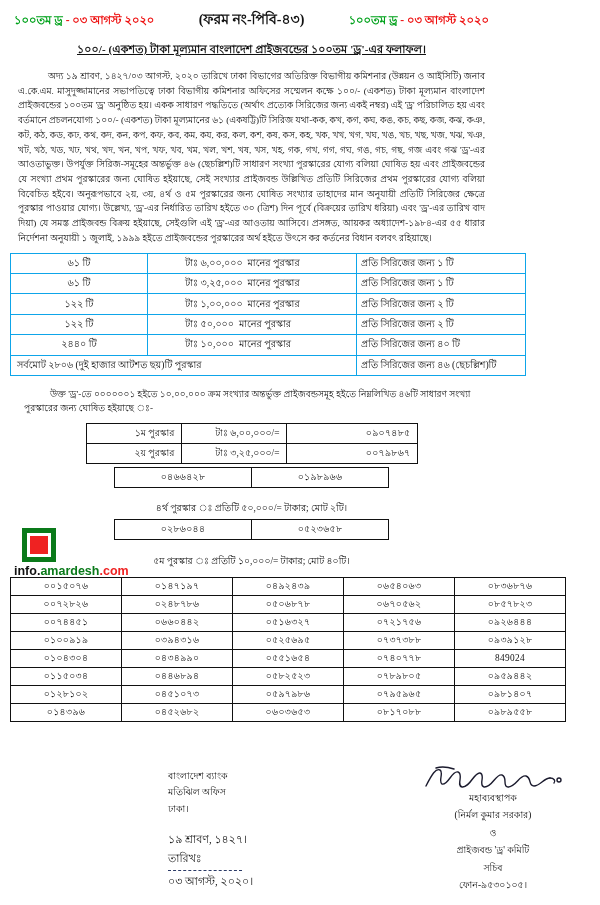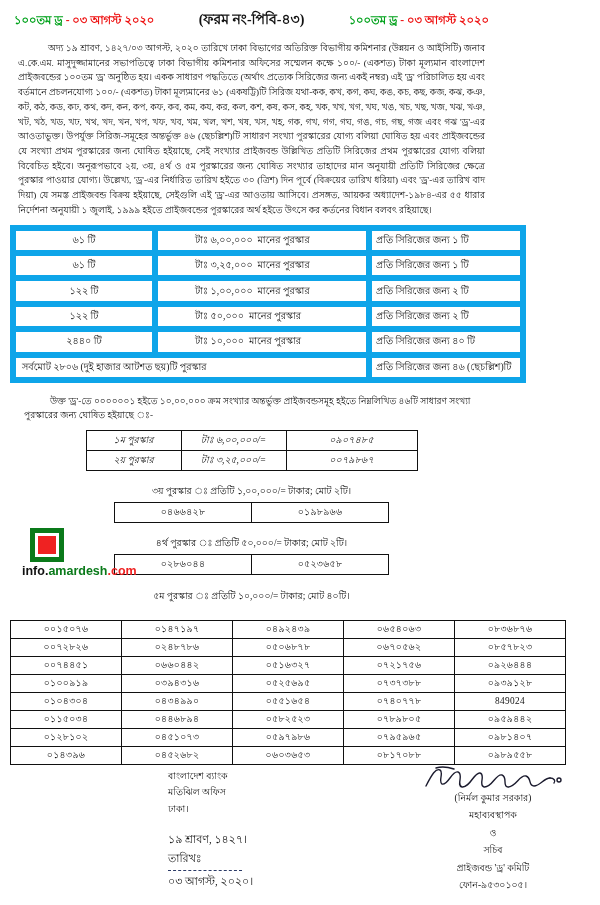--- a/index.html
+++ b/index.html
@@ -67,21 +67,21 @@
   }
 
   
   table.prize {
     margin: 7px auto 0 auto;
     border-collapse: collapse;
     width: 516px;
     font-size: 9.6px;
   }
   table.prize td {
-    border: 6px solid #0ea5e9;
+    border: 1px solid #0ea5e9;
     padding: 2.2px 4px;
     height: 15px;
   }
   .c-qty   { width: 128px; text-align: center; }
   .c-amt   { width: 200px; text-align: center; }
   .c-per   { text-align: left; }
   .amt-inner {
     display: inline-block;
     text-align: left;
     min-width: 134px;
@@ -100,22 +100,21 @@
   
   table.small12 {
     margin: 7px auto 0 auto;
     border-collapse: collapse;
     font-size: 9.4px;
   }
   table.small12 td {
     border: 1px solid #111;
     padding: 2px 6px;
     height: 14px;
-    text-align: center;
-    font-style: italic;
+    text-align: right;
   }
   .s-label { width: 82px; }
   .s-amt   { width: 92px; }
   .s-num   { width: 118px; letter-spacing: .3px; }
 
   .pz-head {
     text-align: center;
     font-size: 9.3px;
     margin-top: 13px;
   }
@@ -133,38 +132,38 @@
     letter-spacing: .3px;
   }
 
   
   .pz5-head {
     text-align: center;
     font-size: 9.3px;
     margin-top: 14px;
   }
   table.grid5 {
-    margin: 16px auto 0 auto;
+    margin: 8px auto 0 auto;
     border-collapse: collapse;
     width: 556px;
     font-size: 9.3px;
   }
   table.grid5 td {
     border: 1px solid #111;
     width: 20%;
     height: 14.2px;
     text-align: center;
     padding: 1px 2px;
     letter-spacing: .35px;
   }
 
   
   .wm {
     position: absolute;
-    left: 22px;
+    left: 14px;
     top: 528px;
     width: 160px;
   }
   .wm-flag {
     width: 34px;
     height: 34px;
     background: #0a7a1a;
     display: flex;
     align-items: center;
     justify-content: center;
@@ -239,20 +238,21 @@
       <span class="grn">১০০তম ড্র</span>
       <span class="red">- ০৩ আগস্ট ২০২০</span>
     </div>
     <div class="form-no">(ফরম নং-পিবি-৪৩)</div>
     <div class="hdr-draw">
       <span class="grn">১০০তম ড্র</span>
       <span class="red">- ০৩ আগস্ট ২০২০</span>
     </div>
   </div>
 
+  <div class="doc-title">১০০/- (একশত) টাকা মূল্যমান বাংলাদেশ প্রাইজবন্ডের ১০০তম 'ড্র'-এর ফলাফল।</div>
 
   <div class="para">অদ্য ১৯ শ্রাবণ, ১৪২৭/০৩ আগস্ট, ২০২০ তারিখে ঢাকা বিভাগের অতিরিক্ত বিভাগীয় কমিশনার (উন্নয়ন ও আইসিটি) জনাব এ.কে.এম. মাসুদুজ্জামানের সভাপতিত্বে ঢাকা বিভাগীয় কমিশনার অফিসের সম্মেলন কক্ষে ১০০/- (একশত) টাকা মূল্যমান বাংলাদেশ প্রাইজবন্ডের ১০০তম 'ড্র' অনুষ্ঠিত হয়। একক সাধারণ পদ্ধতিতে (অর্থাৎ প্রত্যেক সিরিজের জন্য একই নম্বর) এই 'ড্র' পরিচালিত হয় এবং বর্তমানে প্রচলনযোগ্য ১০০/- (একশত) টাকা মূল্যমানের ৬১ (একষট্টি)টি সিরিজ যথা-কক, কখ, কগ, কঘ, কঙ, কচ, কছ, কজ, কঝ, কঞ, কট, কঠ, কড, কঢ, কথ, কদ, কন, কপ, কফ, কব, কম, কয, কর, কল, কশ, কষ, কস, কহ, খক, খখ, খগ, খঘ, খঙ, খচ, খছ, খজ, খঝ, খঞ, খট, খঠ, খড, খঢ, খথ, খদ, খন, খপ, খফ, খব, খম, খল, খশ, খষ, খস, খহ, গক, গখ, গগ, গঘ, গঙ, গচ, গছ, গজ এবং গঝ 'ড্র'-এর আওতাভুক্ত। উপর্যুক্ত সিরিজ-সমূহের অন্তর্ভুক্ত ৪৬ (ছেচল্লিশ)টি সাধারণ সংখ্যা পুরস্কারের যোগ্য বলিয়া ঘোষিত হয় এবং প্রাইজবন্ডের যে সংখ্যা প্রথম পুরস্কারের জন্য ঘোষিত হইয়াছে, সেই সংখ্যার প্রাইজবন্ড উল্লিখিত প্রতিটি সিরিজের প্রথম পুরস্কারের যোগ্য বলিয়া বিবেচিত হইবে। অনুরূপভাবে ২য়, ৩য়, ৪র্থ ও ৫ম পুরস্কারের জন্য ঘোষিত সংখ্যার তাহাদের মান অনুযায়ী প্রতিটি সিরিজের ক্ষেত্রে পুরস্কার পাওয়ার যোগ্য। উল্লেখ্য, 'ড্র'-এর নির্ধারিত তারিখ হইতে ৩০ (ত্রিশ) দিন পূর্বে (বিক্রয়ের তারিখ ধরিয়া) এবং 'ড্র'-এর তারিখ বাদ দিয়া) যে সমস্ত প্রাইজবন্ড বিক্রয় হইয়াছে, সেইগুলি এই 'ড্র'-এর আওতায় আসিবে। প্রসঙ্গত, আয়কর অধ্যাদেশ-১৯৮৪-এর ৫৫ ধারার নির্দেশনা অনুযায়ী ১ জুলাই, ১৯৯৯ হইতে প্রাইজবন্ডের পুরস্কারের অর্থ হইতে উৎসে কর কর্তনের বিধান বলবৎ রহিয়াছে।</div>
 
 
   <table class="prize">
     <tbody>
       <tr>
         <td class="c-qty">৬১ টি</td>
         <td class="c-amt">
           <span class="amt-inner"><span>টাঃ ৬,০০,০০০</span>&nbsp; <span>মানের পুরস্কার</span></span>
@@ -304,21 +304,20 @@
         <td class="s-num">০৯০৭৪৮৫</td>
       </tr>
       <tr>
         <td class="s-label">২য় পুরস্কার</td>
         <td class="s-amt">টাঃ ৩,২৫,০০০/=</td>
         <td class="s-num">০০৭৯৮৬৭</td>
       </tr>
     </tbody>
   </table>
 
-  <div class="pz-head">৩য় পুরস্কার ঃ  প্রতিটি ১,০০,০০০/= টাকার; মোট ২টি।</div>
   <table class="pair">
     <tbody>
       <tr>
         <td>০৪৬৬৪২৮</td>
         <td>০১৯৮৯৬৬</td>
       </tr>
     </tbody>
   </table>
 
   <div class="pz-head">৪র্থ পুরস্কার ঃ  প্রতিটি ৫০,০০০/= টাকার;  মোট ২টি।</div>
@@ -416,22 +415,22 @@
     </div>
     <div class="foot-right">
       <div class="sig">
         <svg width="150" height="28" viewBox="0 0 150 28" fill="none" stroke="#1b1b2e" stroke-width="1.4" stroke-linecap="round">
           <path d="M8 22 C14 10, 18 4, 22 6 C26 8, 20 18, 24 20 C30 22, 34 6, 40 8 C46 10, 38 22, 44 23 C52 24, 56 8, 62 9 C68 10, 60 22, 66 23 C74 24, 78 9, 84 11 C90 13, 84 23, 90 23 C98 23, 102 10, 108 12 C114 14, 110 22, 116 22 C122 22, 126 14, 132 14"></path>
           <path d="M18 4 C24 2, 30 3, 36 5"></path>
           <path d="M132 14 C136 14, 138 17, 136 19"></path>
           <circle cx="141" cy="16" r="2"></circle>
         </svg>
       </div>
+      <div>মহাব্যবস্থাপক</div>
       <div>(নির্মল কুমার সরকার)</div>
-      <div>মহাব্যবস্থাপক</div>
       <div>ও</div>
+      <div>প্রাইজবন্ড 'ড্র' কমিটি</div>
       <div>সচিব</div>
-      <div>প্রাইজবন্ড 'ড্র' কমিটি</div>
       <div>ফোন-৯৫৩০১০৫।</div>
     </div>
   </div>
 
 </div>
 
 </body></html>

